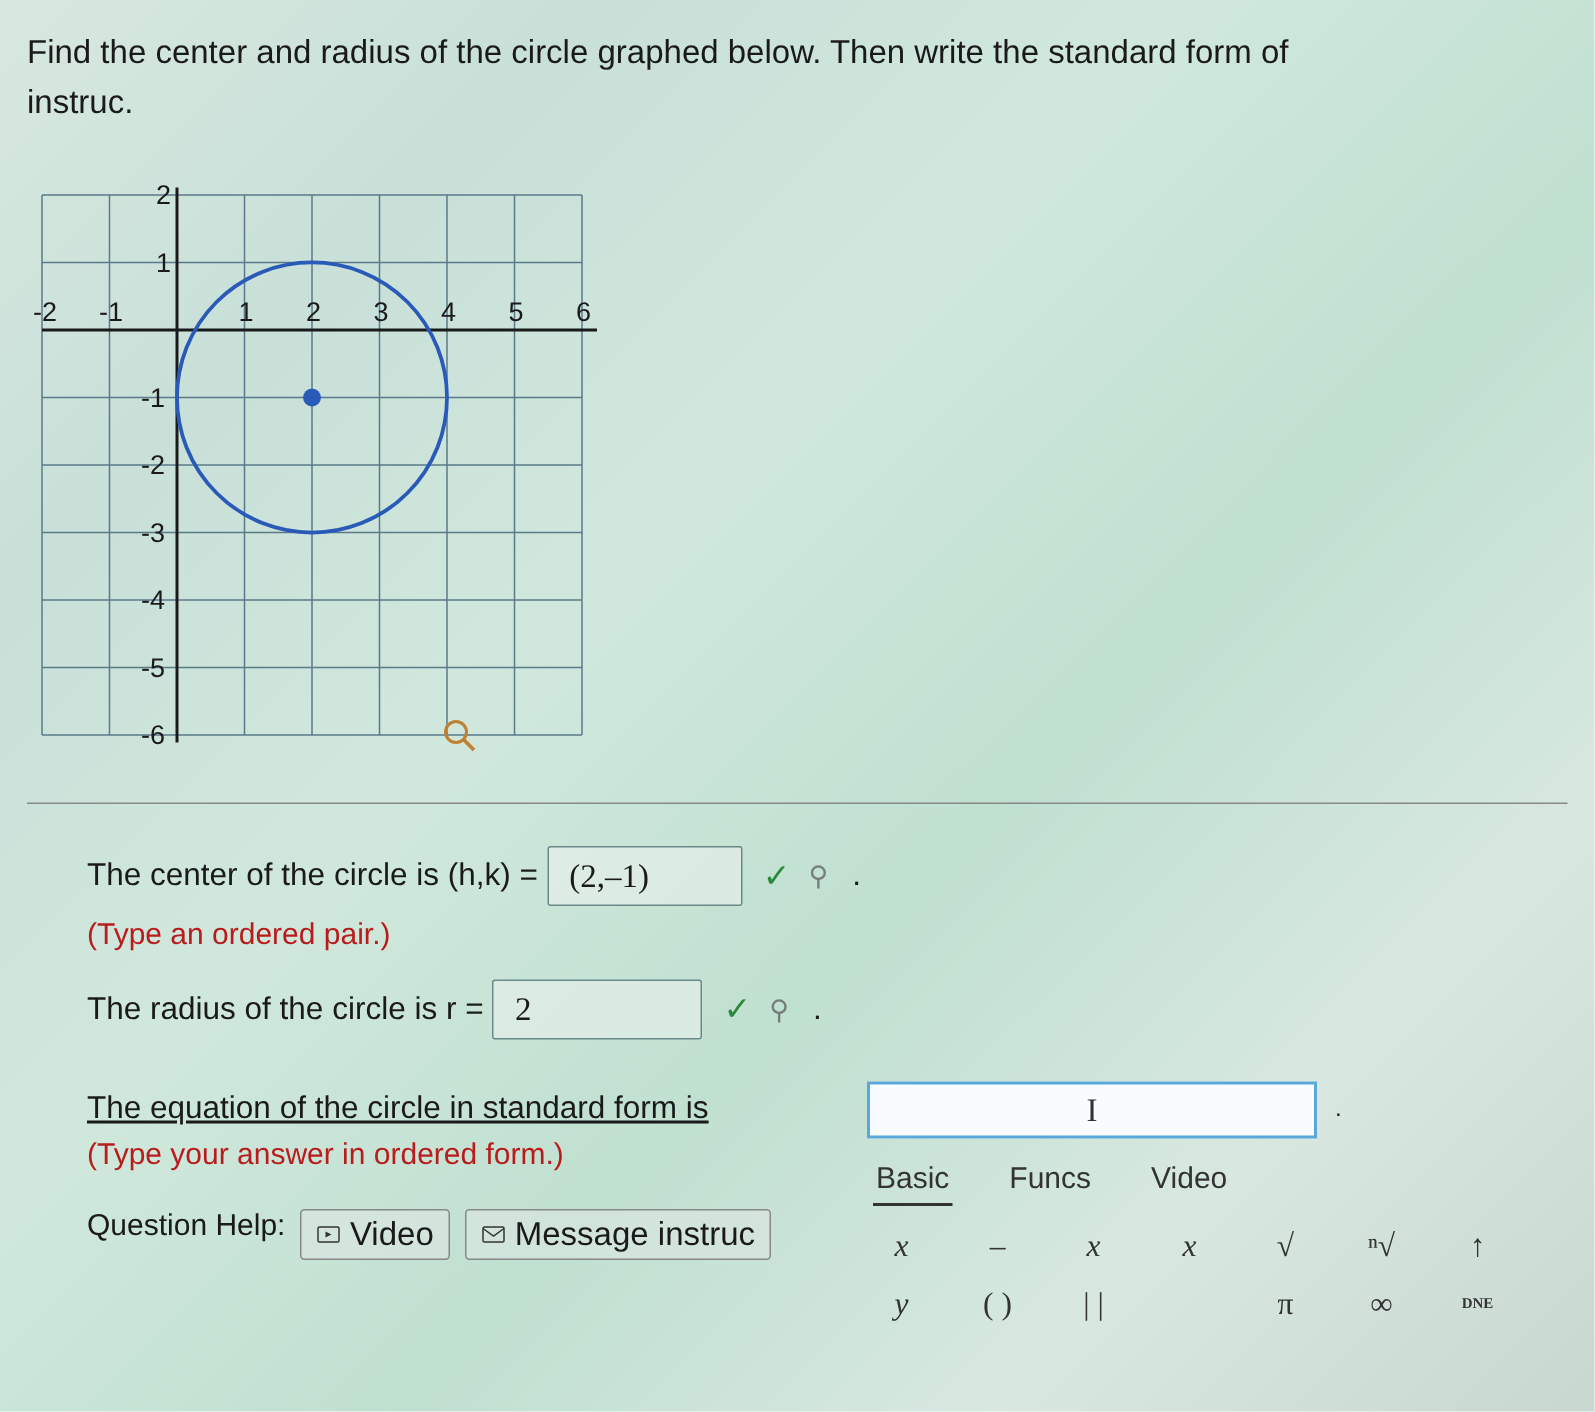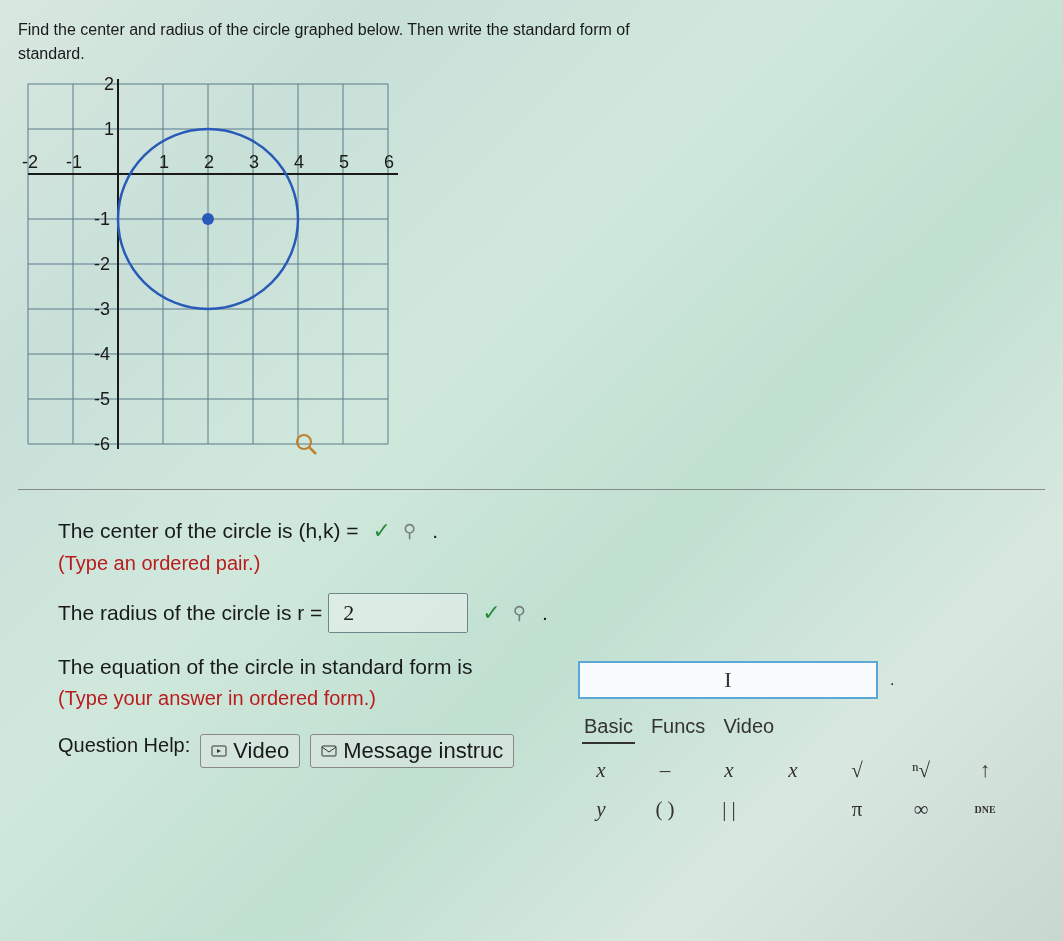--- a/index.html
+++ b/index.html
@@ -7,23 +7,23 @@
       font-family: Arial, sans-serif;
       background: linear-gradient(135deg, #d8e8e0 0%, #c8e0d8 20%, #d0e8dc 40%, #c0e0d0 60%, #d8e8e0 80%, #c8d8d0 100%);
       width: 1063px;
       height: 941px;
       padding: 18px;
       color: #1a1a1a;
       position: relative;
       overflow: hidden;
     }
     .question-text {
-      font-size: 16px;
+      font-size: 22px;
       line-height: 1.5;
-      margin-bottom: 8px;
+      margin-bottom: 36px;
     }
     .graph-container {
       position: relative;
       width: 395px;
       height: 395px;
       margin-left: 0;
       margin-bottom: 20px;
     }
     .graph-svg {
       position: absolute;
@@ -75,21 +75,21 @@
       font-family: 'Times New Roman', serif;
       font-size: 22px;
       color: #333;
     }
     .math-pad {
       margin-left: 558px;
       margin-top: 4px;
     }
     .pad-tabs {
       display: flex;
-      gap: 14px;
+      gap: 36px;
       font-size: 20px;
       color: #333;
       margin-bottom: 8px;
       padding-left: 4px;
     }
     .pad-tab { padding: 4px 2px; cursor: pointer; }
     .pad-tab.active { border-bottom: 2px solid #333; }
     .pad-row {
       display: flex;
       gap: 34px;
@@ -124,21 +124,21 @@
       align-items: flex-start;
       gap: 20px;
     }
     .left-col { flex: 0 0 540px; }
   </style>
 </head>
 <body>
 
 <div class="question-text">
   <span>Find the center and radius of the circle graphed below. Then write the standard form of</span><br>
-  <span>standard.</span>
+  <span>instruc.</span>
 </div>
 
 <div class="graph-container">
   <svg class="graph-svg" width="395" height="395" viewBox="0 0 395 395">
     <g stroke="#5a7a8a" stroke-width="1">
       <line x1="10" y1="10" x2="10" y2="370"></line>
       <line x1="55" y1="10" x2="55" y2="370"></line>
       <line x1="100" y1="10" x2="100" y2="370"></line>
       <line x1="145" y1="10" x2="145" y2="370"></line>
       <line x1="190" y1="10" x2="190" y2="370"></line>
@@ -182,39 +182,40 @@
       <circle cx="8" cy="8" r="7" fill="none" stroke="#c08030" stroke-width="2"></circle>
       <line x1="13" y1="13" x2="20" y2="20" stroke="#c08030" stroke-width="2.5"></line>
     </g>
   </svg>
 </div>
 
 <hr class="hr-line">
 
 <div class="answer-row">
   <span>The center of the circle is (h,k) =</span>
+  <span class="answer-box wide">(2,–1)</span>
   <span class="check-icon">✓</span>
   <span class="retry-icon">⚲</span>
   <span style="margin-left:10px;">.</span>
 </div>
 <div class="hint">(Type an ordered pair.)</div>
 
 <div class="answer-row">
   <span>The radius of the circle is r =</span>
   <span class="answer-box" style="min-width:140px;">2</span>
   <span class="check-icon">✓</span>
   <span class="retry-icon">⚲</span>
   <span style="margin-left:10px;">.</span>
 </div>
 
 <div style="height:14px;"></div>
 
 <div class="two-col">
   <div class="left-col">
-    <div class="answer-row" style="margin-top:0;">
+    <div class="answer-row" style="margin-top:12px;text-decoration:underline;">
       <span>The equation of the circle in standard form is</span>
     </div>
     <div class="hint">(Type your answer in ordered form.)</div>
     <div class="help-row">
       <span>Question Help:</span>
       <span class="help-link">
         <svg class="small-icon" viewBox="0 0 16 16">
             <rect x="1" y="3" width="14" height="10" rx="1" fill="none" stroke="#333"></rect>
             <polygon points="6,6 6,10 10,8" fill="#333"></polygon>
           </svg>

